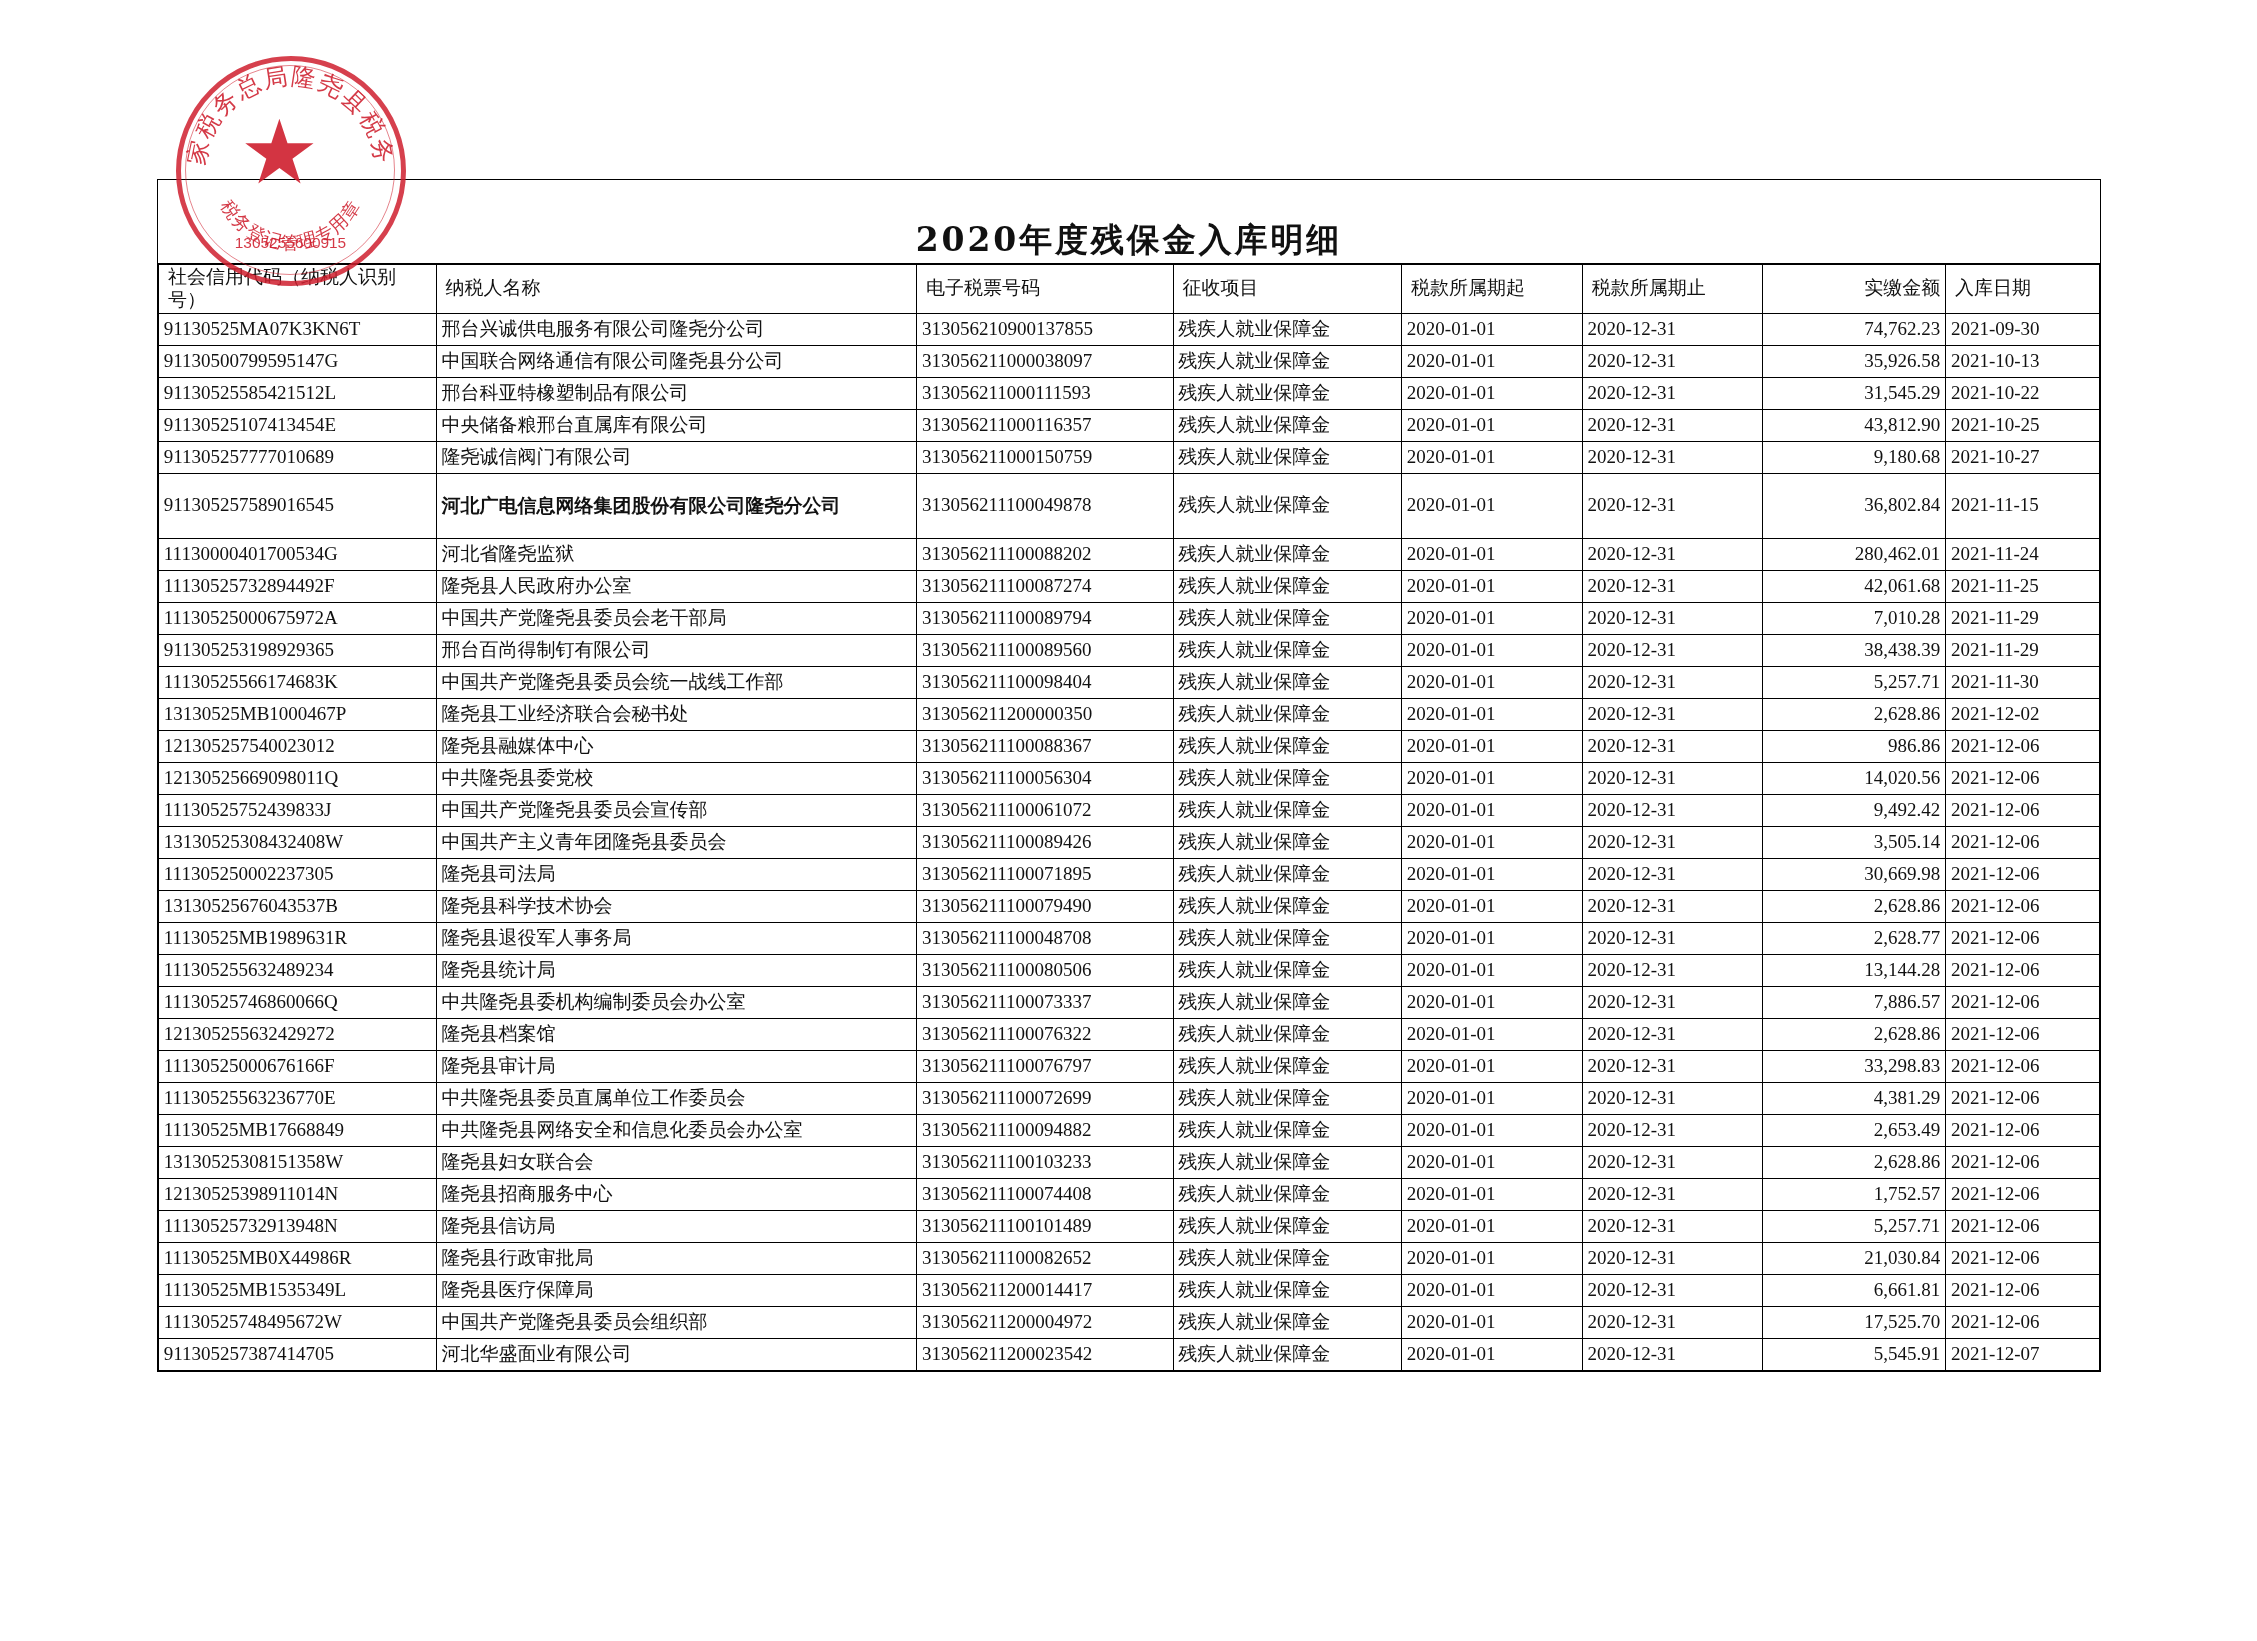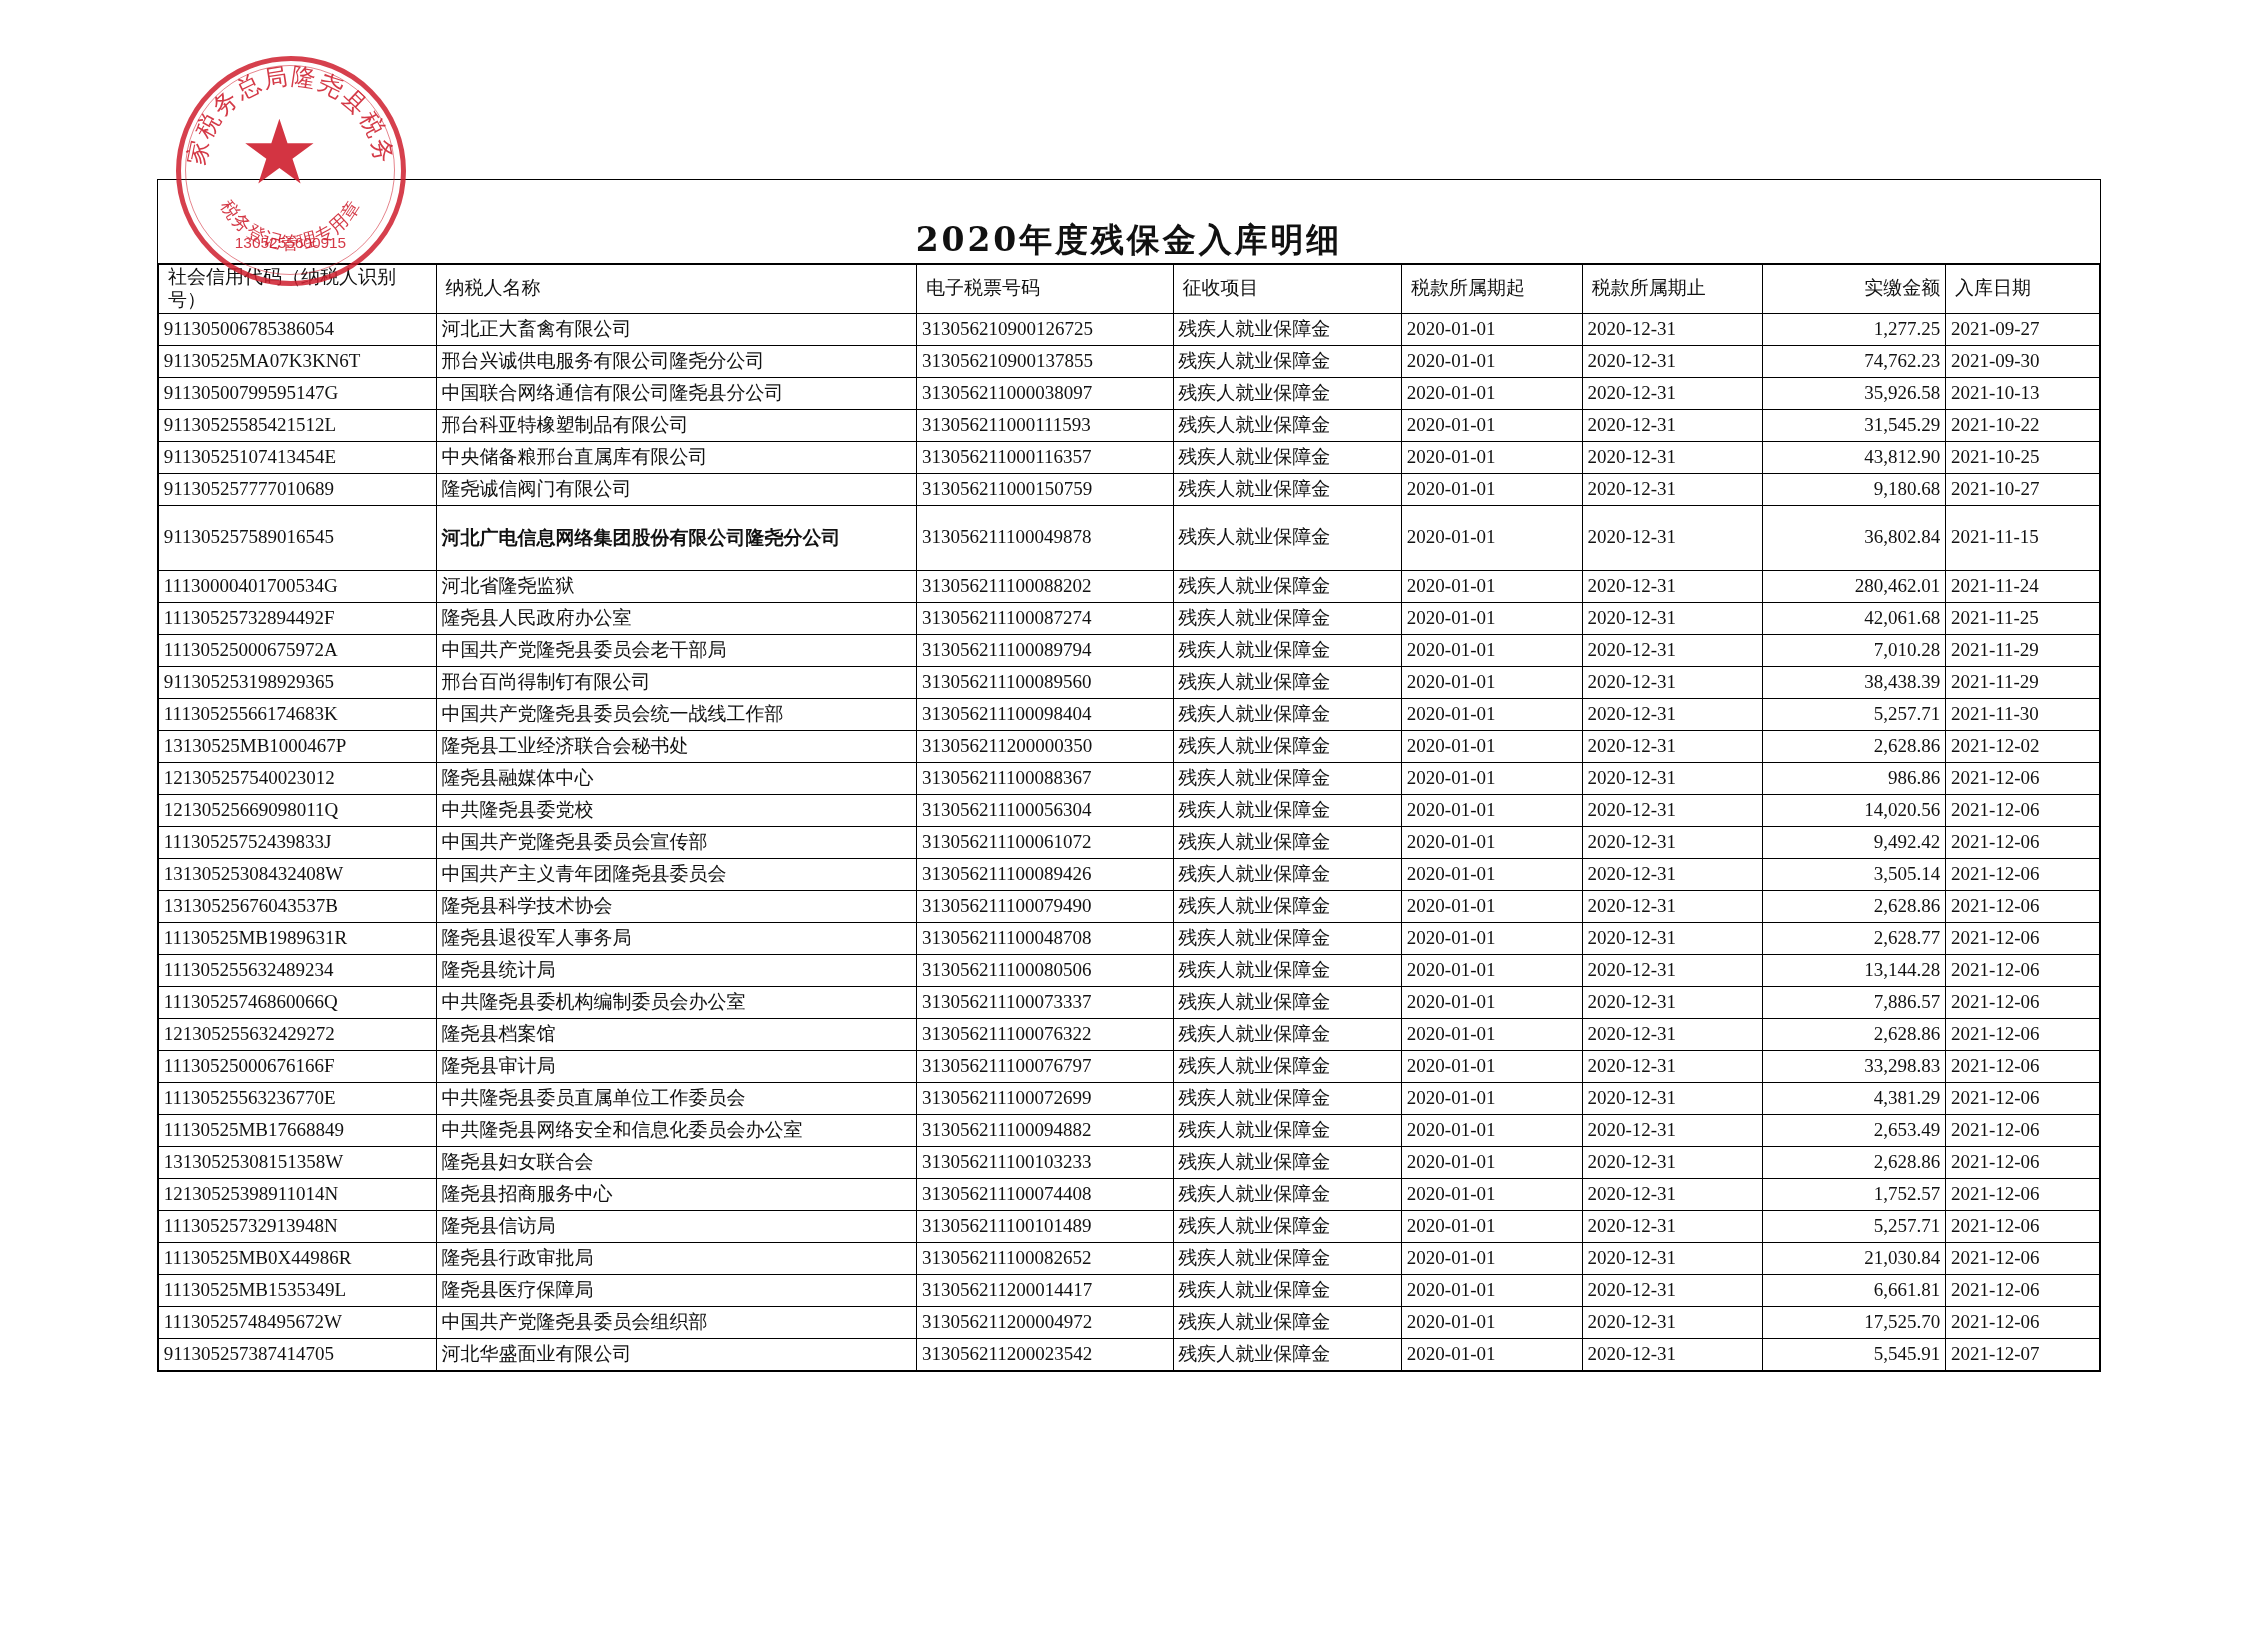--- a/index.html
+++ b/index.html
@@ -176,30 +176,20 @@
         <th>电子税票号码</th>
         <th>征收项目</th>
         <th>税款所属期起</th>
         <th>税款所属期止</th>
         <th class="num">实缴金额</th>
         <th>入库日期</th>
       </tr>
     </thead>
     <tbody id="tbody">
         <tr>
-          <td>911305006785386054</td>
-          <td>河北正大畜禽有限公司</td>
-          <td>313056210900126725</td>
-          <td>残疾人就业保障金</td>
-          <td>2020-01-01</td>
-          <td>2020-12-31</td>
-          <td class="num">1,277.25</td>
-          <td>2021-09-27</td>
-        </tr>
-        <tr>
           <td>91130525MA07K3KN6T</td>
           <td>邢台兴诚供电服务有限公司隆尧分公司</td>
           <td>313056210900137855</td>
           <td>残疾人就业保障金</td>
           <td>2020-01-01</td>
           <td>2020-12-31</td>
           <td class="num">74,762.23</td>
           <td>2021-09-30</td>
         </tr>
         <tr>
@@ -346,20 +336,30 @@
           <td>13130525308432408W</td>
           <td>中国共产主义青年团隆尧县委员会</td>
           <td>313056211100089426</td>
           <td>残疾人就业保障金</td>
           <td>2020-01-01</td>
           <td>2020-12-31</td>
           <td class="num">3,505.14</td>
           <td>2021-12-06</td>
         </tr>
         <tr>
+          <td>111305250002237305</td>
+          <td>隆尧县司法局</td>
+          <td>313056211100071895</td>
+          <td>残疾人就业保障金</td>
+          <td>2020-01-01</td>
+          <td>2020-12-31</td>
+          <td class="num">30,669.98</td>
+          <td>2021-12-06</td>
+        </tr>
+        <tr>
           <td>13130525676043537B</td>
           <td>隆尧县科学技术协会</td>
           <td>313056211100079490</td>
           <td>残疾人就业保障金</td>
           <td>2020-01-01</td>
           <td>2020-12-31</td>
           <td class="num">2,628.86</td>
           <td>2021-12-06</td>
         </tr>
         <tr>

